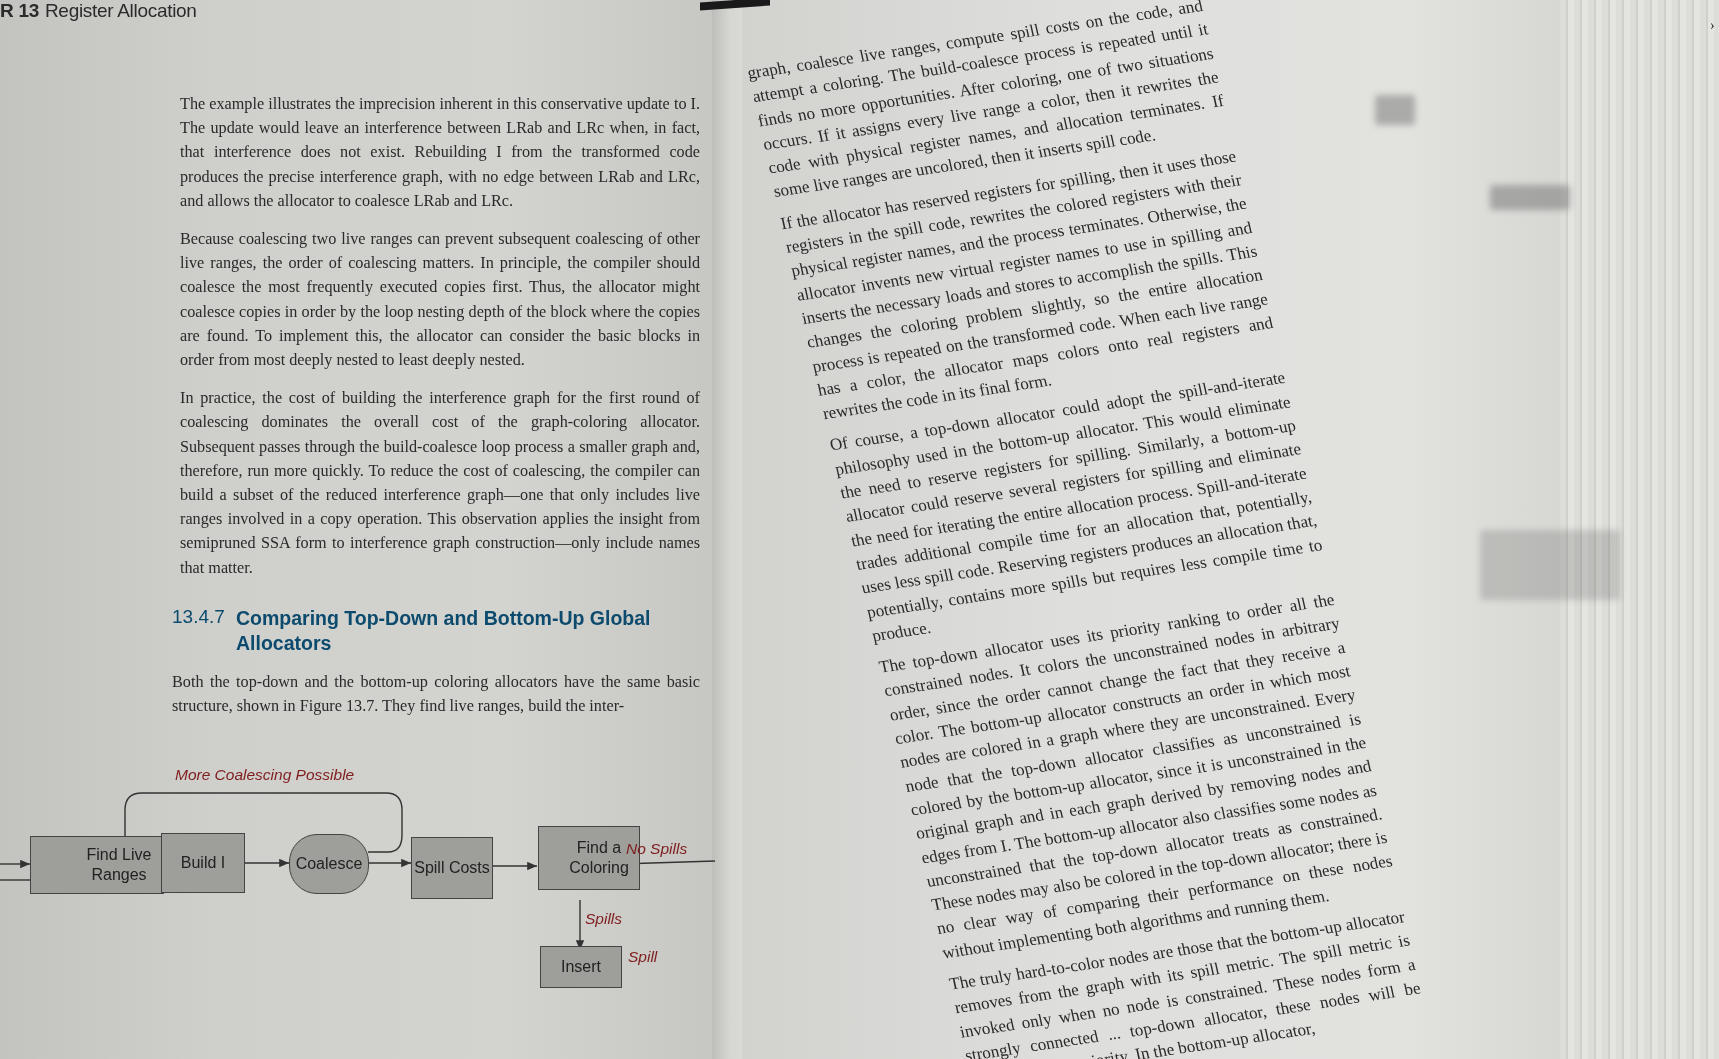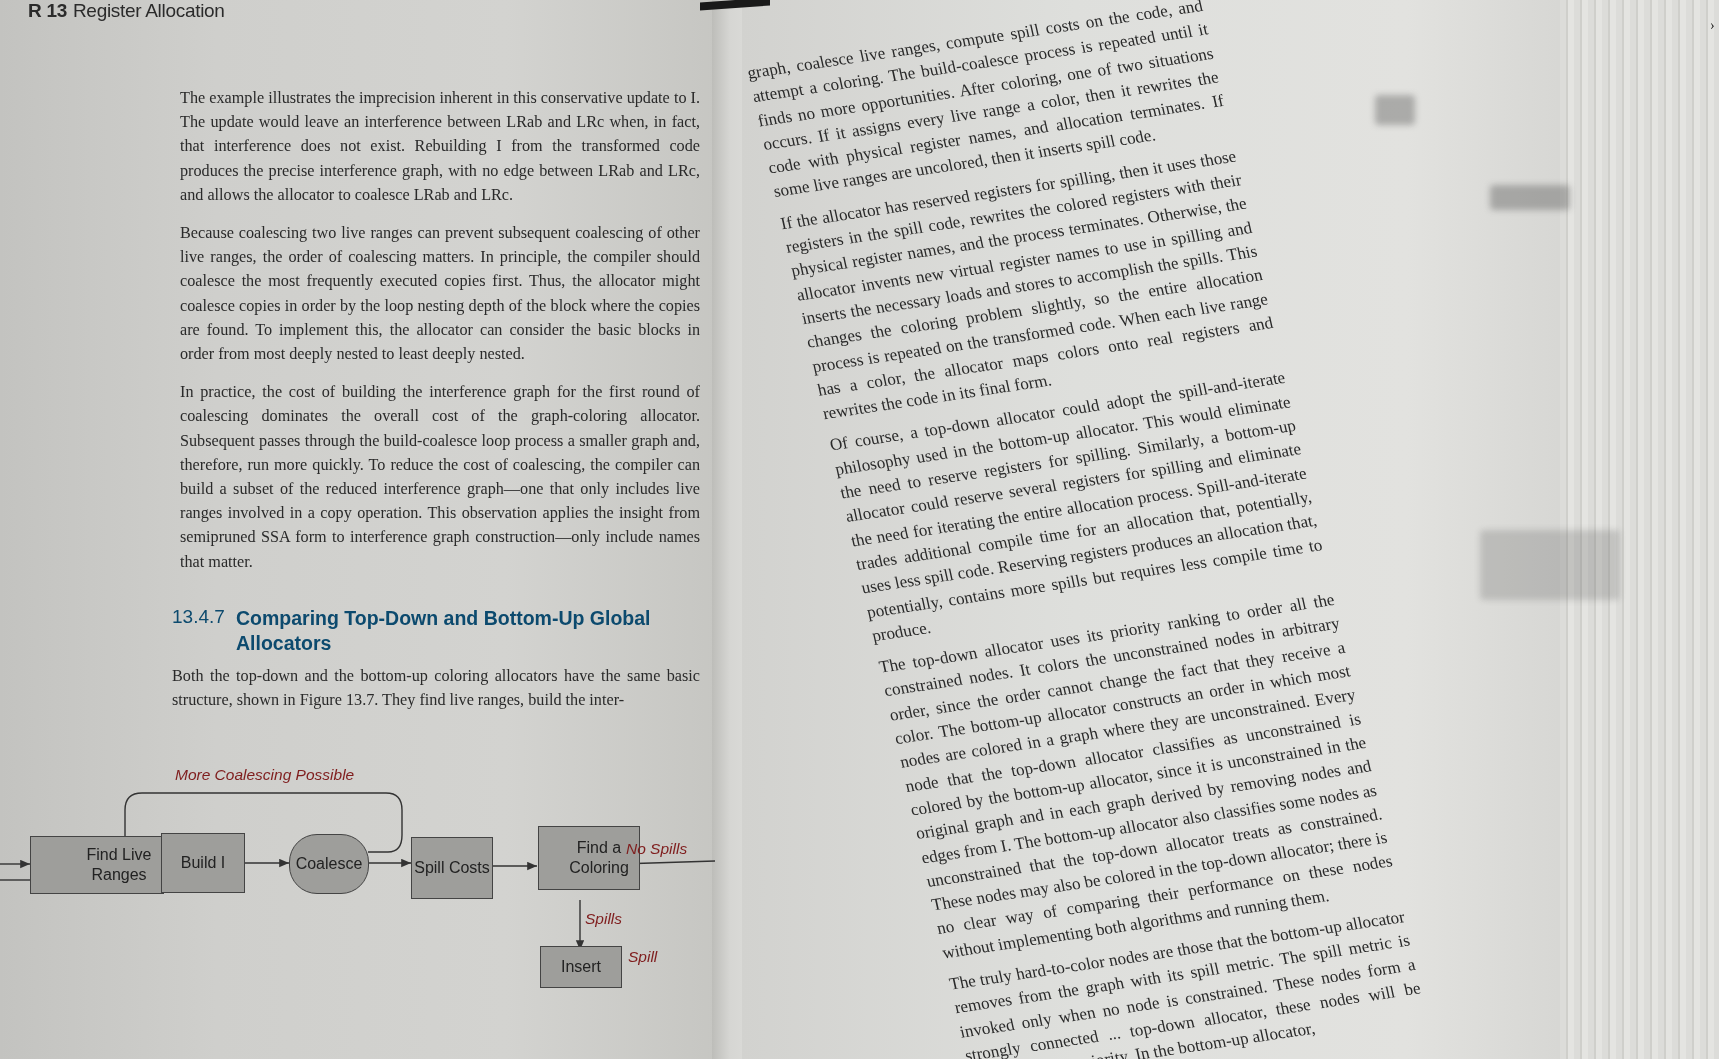--- a/index.html
+++ b/index.html
@@ -8,24 +8,24 @@
     background:linear-gradient(90deg,#c3c3c0 0%,#cfcfcc 30%,#d3d3d0 70%,#c6c6c2 100%); }
   .gutter { position:absolute; left:712px; top:0; width:30px; height:1059px;
     background:linear-gradient(90deg,#bdbdb9,#d6d6d3 60%,#d9d9d6); }
   .gutter-dark { position:absolute; left:700px; top:0; width:70px; height:8px; background:#1a1a1a; transform:skewY(-4deg); }
   .page-right { position:absolute; left:742px; top:0; width:830px; height:1059px;
     background:linear-gradient(90deg,#d2d2cf 0%,#dedfdc 40%,#e2e2df 80%,#d6d6d3 100%); }
   .page-edges { position:absolute; left:1560px; top:0; width:159px; height:1059px;
     background:repeating-linear-gradient(90deg,#dcdcd9 0 6px,#cfcfcb 6px 8px,#e4e4e1 8px 14px); }
   .smudge { position:absolute; background:rgba(70,70,70,.35); filter:blur(3px); border-radius:4px; }
 
-  .running-head { position:absolute; left:0; top:0; font-family:"Liberation Sans", sans-serif; font-size:19px; color:#2b2b2b; letter-spacing:-0.3px;padding-left:28px; }
+  .running-head { position:absolute; left:0; top:0; font-family:"Liberation Sans", sans-serif; font-size:19px; color:#2b2b2b; letter-spacing:-0.3px; }
   .running-head b { font-weight:bold; margin-right:6px; }
 
-  .left-text { position:absolute; left:180px; width:520px; font-size:16.2px; line-height:24.2px; color:#2a2a2a; text-align:justify; }
+  .left-text { position:absolute; left:180px; width:520px; font-size:16.2px; line-height:24.2px; color:#2a2a2a; text-align:justify;margin-top:6px; }
   .left-text p { margin:0 0 10px 0; }
 
   .sec-head { position:absolute; left:172px; top:606px; font-family:"Liberation Sans", sans-serif; color:#0c4a6e; }
   .sec-num { font-size:19px; font-weight:normal; display:inline-block; width:64px; }
   .sec-title { font-size:19.5px; font-weight:bold; display:inline-block; vertical-align:top; line-height:25px; width:420px; }
 
   .diagram { position:absolute; left:0; top:760px; width:722px; height:299px; font-family:"Liberation Sans", sans-serif; }
   .dbox { position:absolute; background:#9e9e9b; border:1.5px solid #444; color:#222; font-size:16px; text-align:center; display:flex; align-items:center; justify-content:center; line-height:20px; }
   .dlabel { position:absolute; font-style:italic; font-size:15.5px; color:#7f1d1d; }
 

